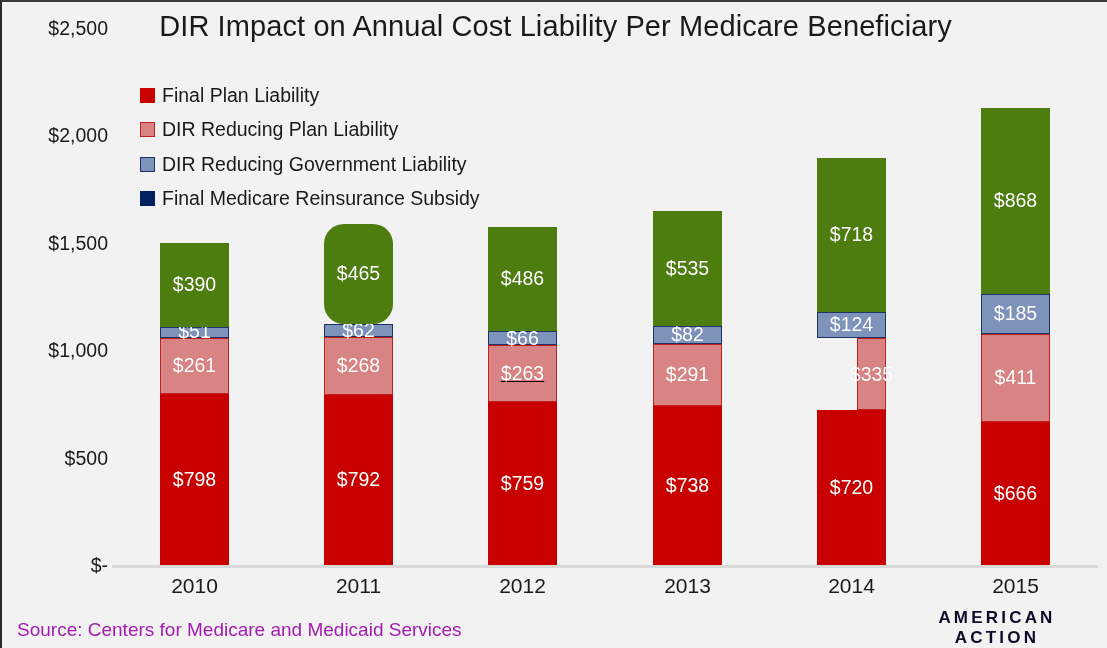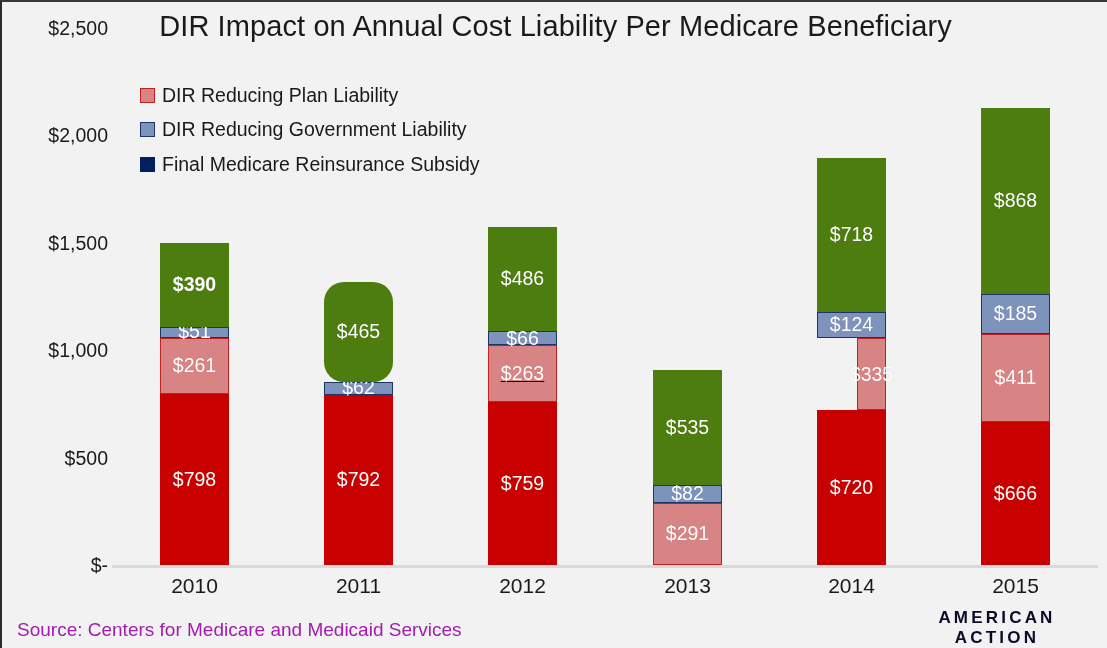--- a/index.html
+++ b/index.html
@@ -182,20 +182,24 @@
       <div class="ytick" style="top: 133.4px;">$2,000</div>
       <div class="ytick" style="top: 26px;">$2,500</div>
     </div>
 
   <div id="axis-line"></div>
 
   <div id="plot-area"></div>
 
   <div id="legend">
       <div class="legend-item">
+        <span class="legend-swatch s0"></span>
+        <span class="legend-label">Final Plan Liability</span>
+      </div>
+      <div class="legend-item">
         <span class="legend-swatch s1"></span>
         <span class="legend-label">DIR Reducing Plan Liability</span>
       </div>
       <div class="legend-item">
         <span class="legend-swatch s2"></span>
         <span class="legend-label">DIR Reducing Government Liability</span>
       </div>
       <div class="legend-item">
         <span class="legend-swatch s3"></span>
         <span class="legend-label">Final Medicare Reinsurance Subsidy</span>
@@ -214,31 +218,34 @@
       <div class="bar" style="height: 322.2px;">
         <div class="seg s0" style="height: 53.2%;">
           <span class="seg-label">$798</span>
         </div>
         <div class="seg s1" style="height: 17.4%;">
           <span class="seg-label">$261</span>
         </div>
         <div class="seg s2" style="height: 3.4%;">
           <span class="seg-label">$51</span>
         </div>
-        <div class="seg s3" style="height: 26%; font-weight: bold;">
+        <div class="seg s3" style="height: 26%;">
           <span class="seg-label">$390</span>
         </div>
       </div>
     </div>
     <div class="xtick" style="left: 118px; width: 149px;">2010</div>
     <div class="bar-group" style="left: 322px; width: 69px; top: 26px; height: 537px;">
       <div class="bar" style="height: 340.888px;">
         <div class="seg s0" style="height: 49.9055%;">
           <span class="seg-label">$792</span>
         </div>
+        <div class="seg s1" style="height: 16.8872%;">
+          <span class="seg-label">$268</span>
+        </div>
         <div class="seg s2" style="height: 3.90674%;">
           <span class="seg-label">$62</span>
         </div>
         <div class="seg s3" style="height: 29.3006%; border-radius: 20px;">
           <span class="seg-label">$465</span>
         </div>
       </div>
     </div>
     <div class="xtick" style="left: 282px; width: 149px;">2011</div>
     <div class="bar-group" style="left: 486px; width: 69px; top: 26px; height: 537px;">
@@ -253,20 +260,23 @@
           <span class="seg-label">$66</span>
         </div>
         <div class="seg s3" style="height: 30.8767%;">
           <span class="seg-label">$486</span>
         </div>
       </div>
     </div>
     <div class="xtick" style="left: 446px; width: 149px;">2012</div>
     <div class="bar-group" style="left: 651px; width: 69px; top: 26px; height: 537px;">
       <div class="bar" style="height: 353.561px;">
+        <div class="seg s0" style="height: 44.836%;">
+          <span class="seg-label">$738</span>
+        </div>
         <div class="seg s1" style="height: 17.6792%;">
           <span class="seg-label">$291</span>
         </div>
         <div class="seg s2" style="height: 4.98177%;">
           <span class="seg-label">$82</span>
         </div>
         <div class="seg s3" style="height: 32.503%;">
           <span class="seg-label">$535</span>
         </div>
       </div>

